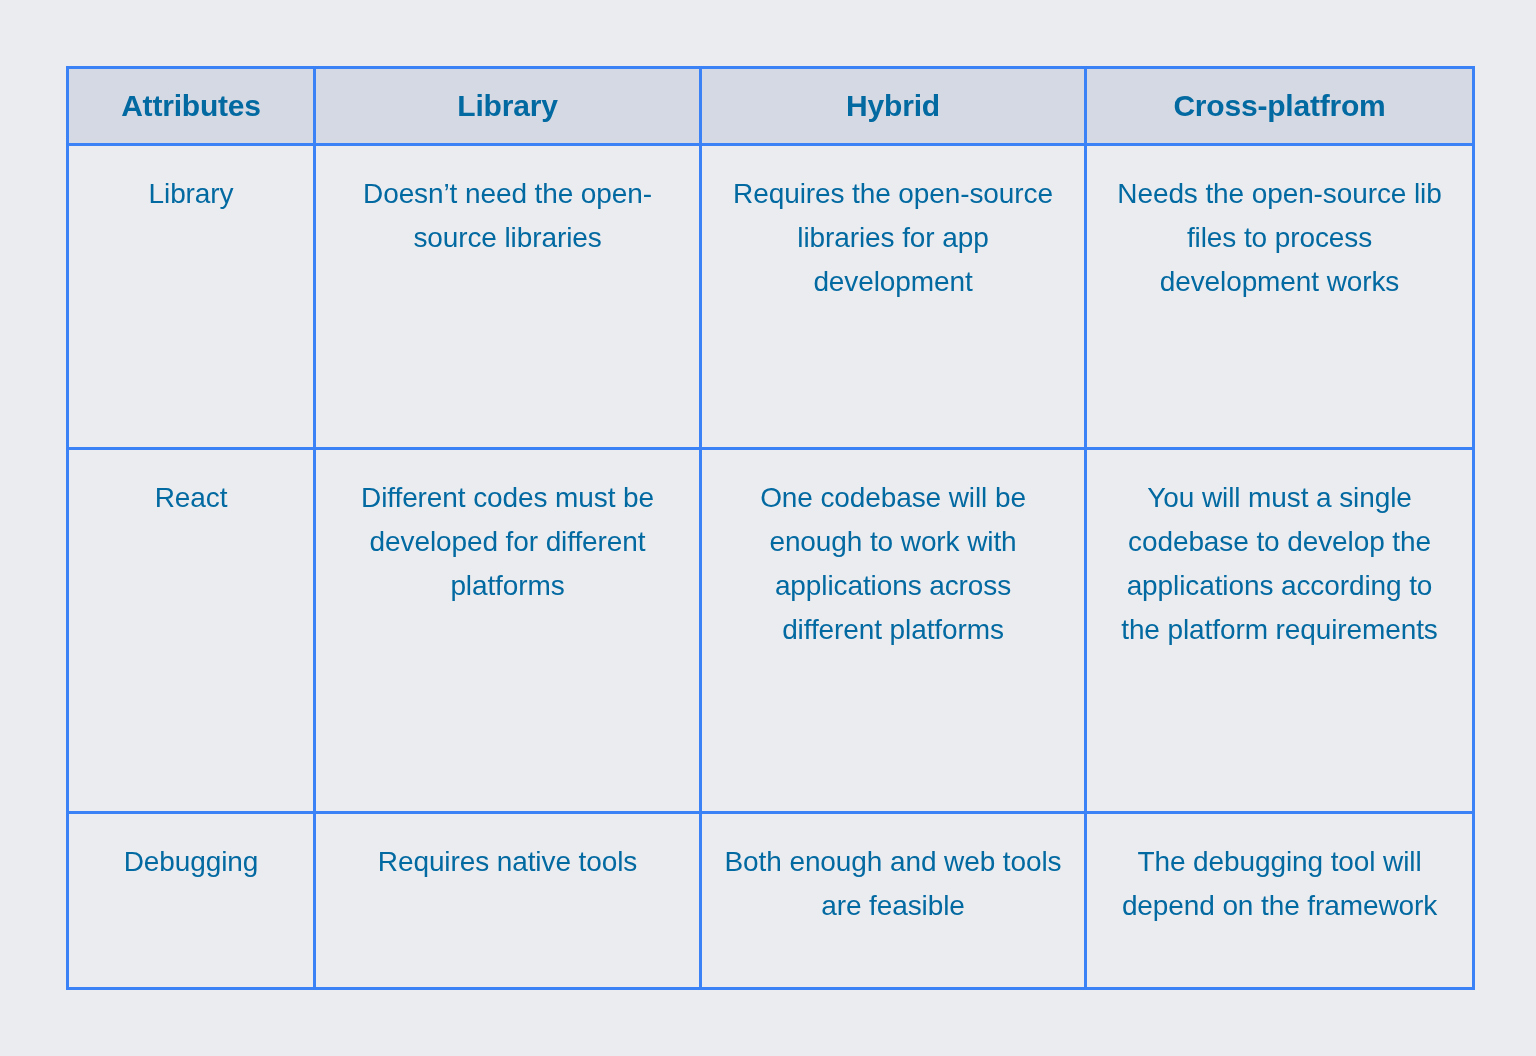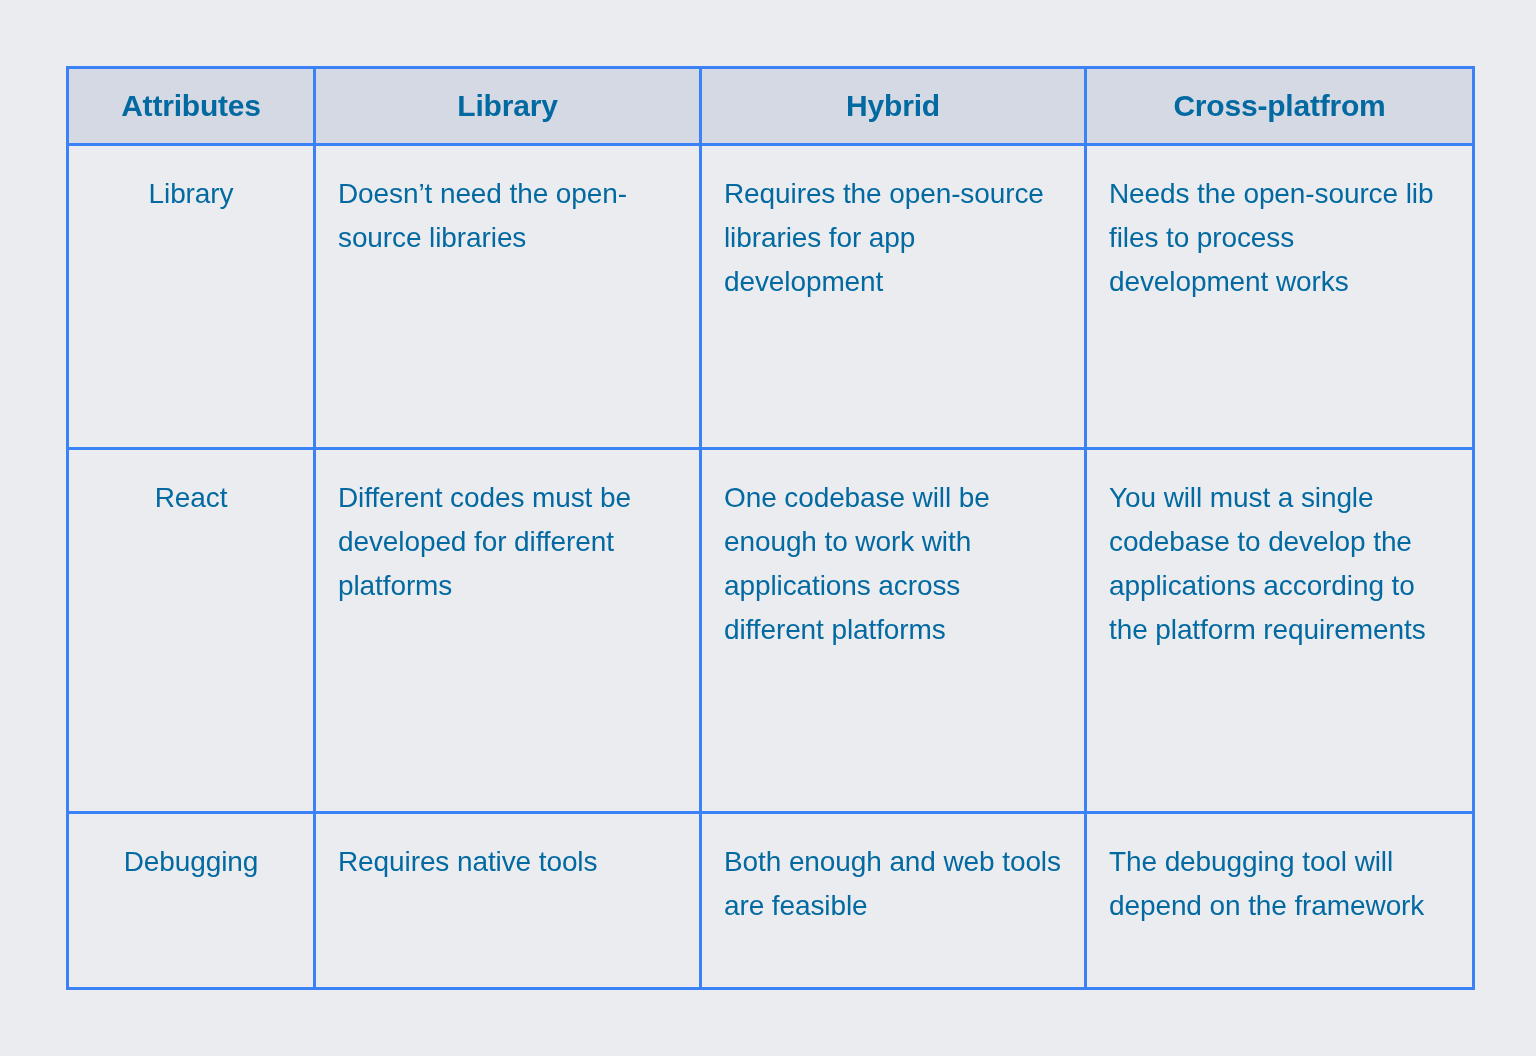--- a/index.html
+++ b/index.html
@@ -64,21 +64,21 @@
     font-weight: 400;
     letter-spacing: -0.1px;
     padding: 26px 22px 10px 22px;
   }
   tbody td.attr {
     text-align: center;
     padding-left: 10px;
     padding-right: 10px;
   }
   tbody td.val {
-    text-align: left;
+    text-align: center;
   }
   tr.r0 { height: 234px; }
   tr.r1 { height: 280px; }
   tr.r2 { height: 148px; }
   tr.r3 { height: 135px; }
 </style>
 </head>
 <body>
 
 <div class="page">

